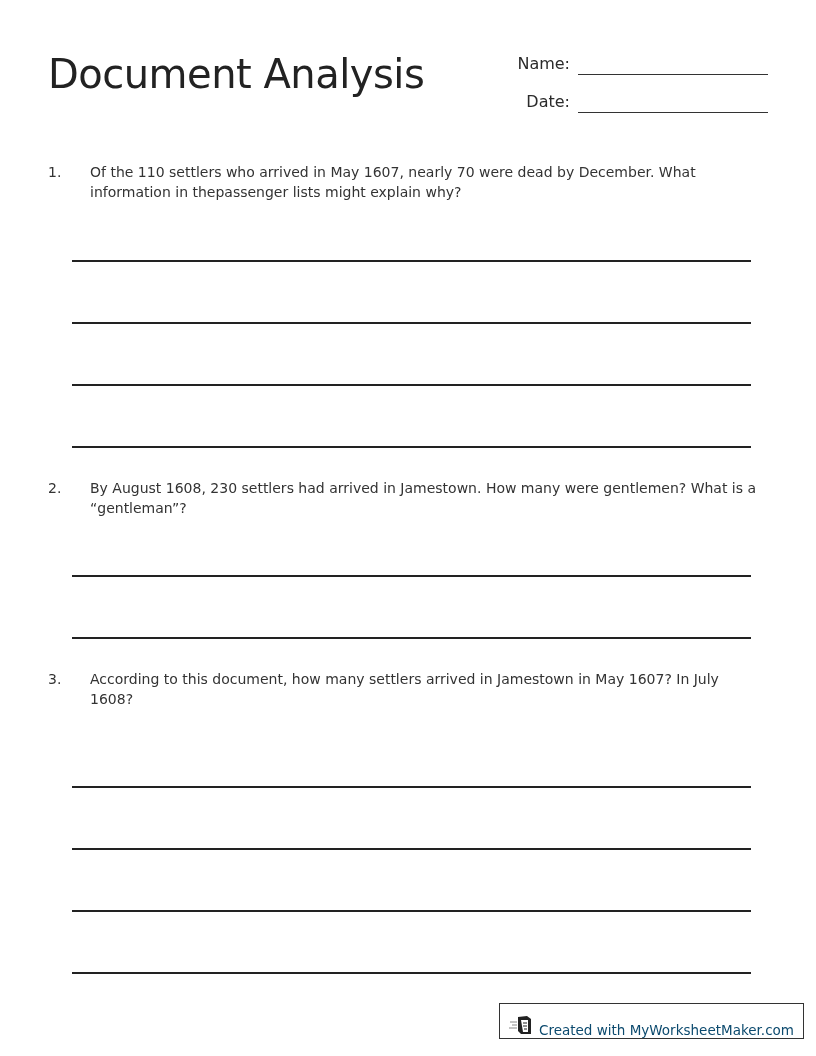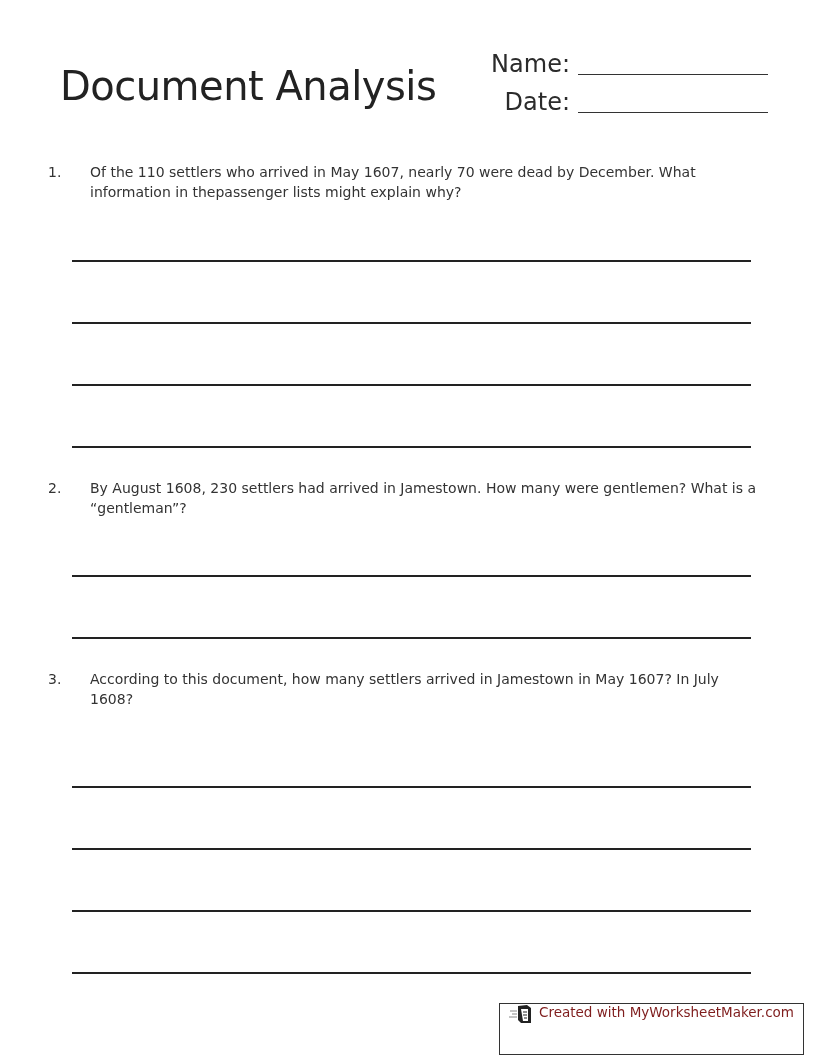--- a/index.html
+++ b/index.html
@@ -1,30 +1,30 @@
 <!DOCTYPE html>
 <html><head>
   <meta charset="utf-8">
   <style>
     html, body { margin: 0; padding: 0; background: #ffffff; }
     body { width: 816px; height: 1056px; position: relative; overflow: hidden;
            font-family: "DejaVu Sans", sans-serif; color: #2b2b2b; }
     .title { position: absolute; left: 48px; top: 48px; font-size: 40px; font-weight: normal;
-             letter-spacing: -0.5px; color: #222222; margin: 12px; line-height: 52px; }
+             letter-spacing: -0.5px; color: #222222; margin: 0; line-height: 52px; }
     .field { position: absolute; display: flex; align-items: flex-end; }
-    .field .label { font-size: 24px; color: #2b2b2b; text-align: right; width: 80px;
+    .field .label { font-size: 16px; color: #2b2b2b; text-align: right; width: 80px;
                     padding-right: 8px; line-height: 22px; }
     .field .line { width: 190px; border-bottom: 1.5px solid #333; height: 22px; }
     .q { position: absolute; left: 48px; width: 715px; font-size: 14px; line-height: 20px; color: #333; }
     .q .num { position: absolute; left: 0; top: 0; }
     .q .text { margin-left: 42px; display: block; }
     .ans { position: absolute; left: 72px; width: 679px; height: 0; border-top: 2.5px solid #222; }
-    .footer { position: absolute; left: 499px; top: 1003px; width: 305px; height: 52px;
-              border: 1.5px solid #333; box-sizing: border-box; display: flex; align-items: flex-start;
-              justify-content: center; font-size: 13.5px; color: #7f1d1d; }
+    .footer { position: absolute; left: 499px; top: 1003px; width: 305px; height: 36px;
+              border: 1.5px solid #333; box-sizing: border-box; display: flex; align-items: flex-end;
+              justify-content: center; font-size: 13.5px; color: #0c4a6e; }
     .footer svg { margin-right: 6px; }
   </style>
 </head>
 <body>
 
 <h1 class="title">Document Analysis</h1>
 
 <div class="field" style="left:490px; top:52px;">
   <span class="label">Name:</span>
   <span class="line"></span>

